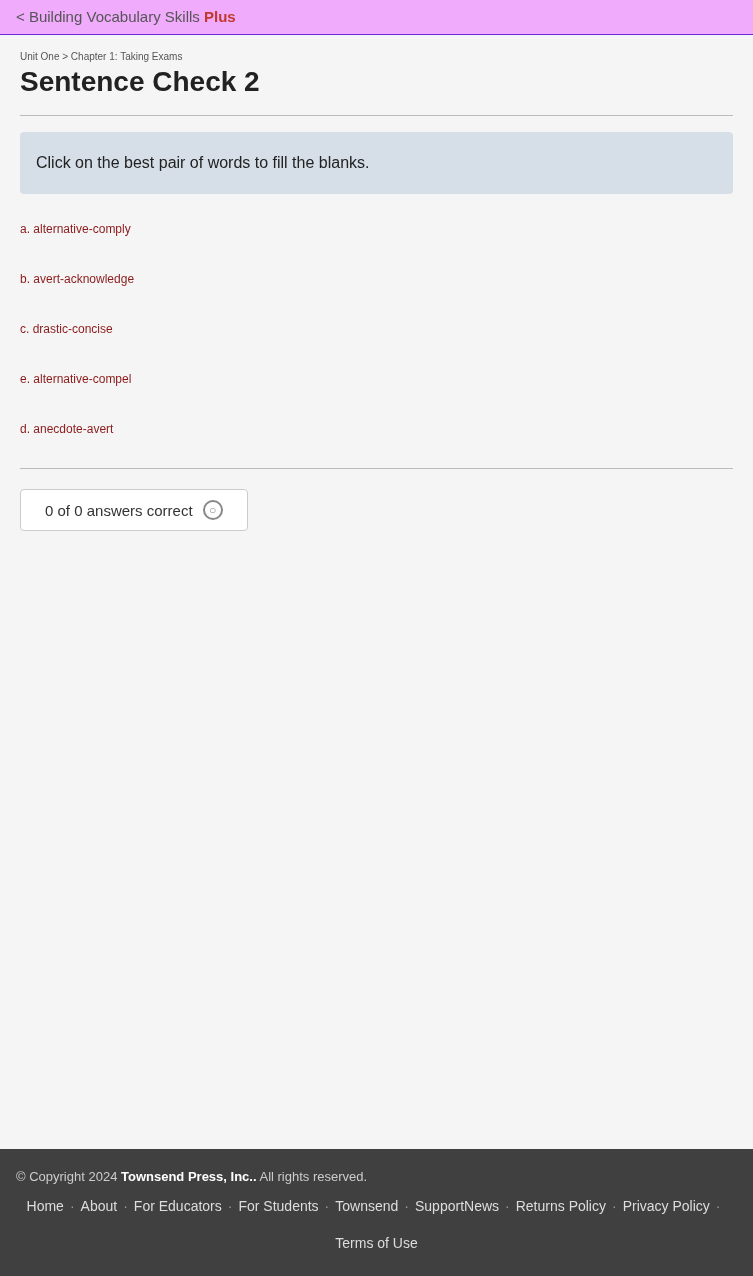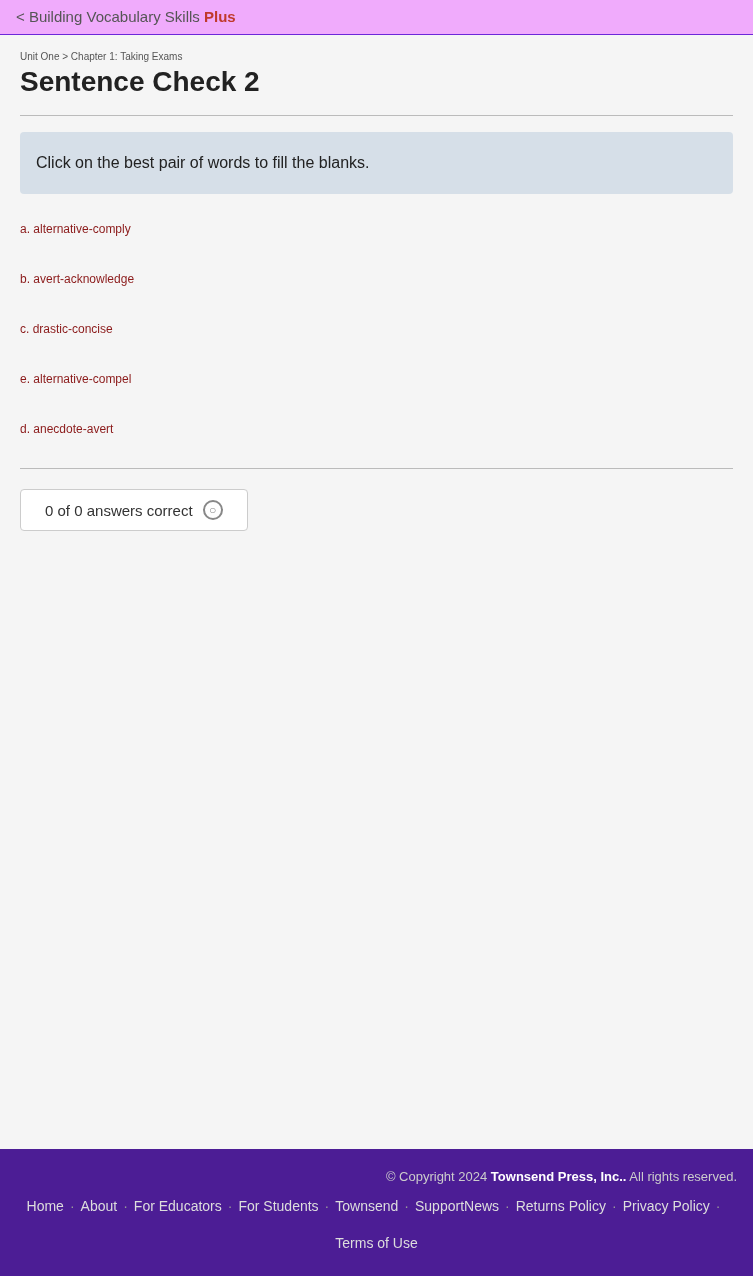--- a/index.html
+++ b/index.html
@@ -101,24 +101,24 @@
       border-radius: 50%;
       border: 2px solid #888;
       display: inline-flex;
       align-items: center;
       justify-content: center;
       font-size: 12px;
       color: #888;
     }
 
     footer {
-      background: #4c1d95;
+      background: #404040;
       color: #ccc;
       padding: 20px 16px;
-      text-align: right;
+      text-align: left;
       font-size: 13px;
       margin-top: 32px;
     }
 
     footer .copyright {
       margin-bottom: 10px;
       font-size: 13px;
       color: #ccc;
     }
 

